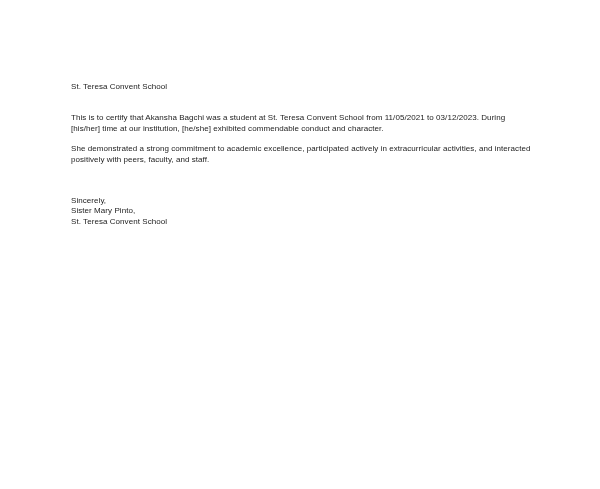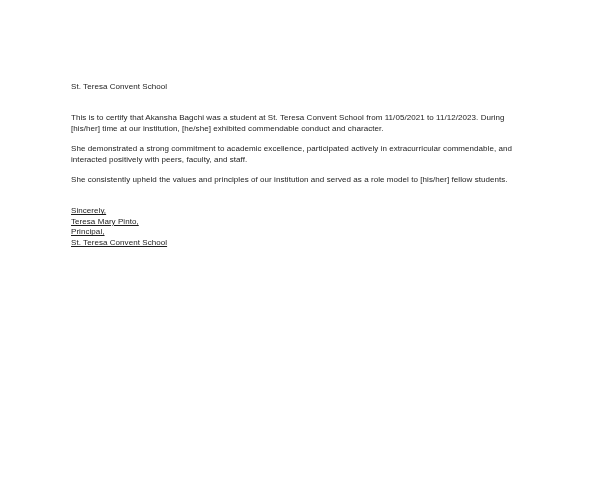--- a/index.html
+++ b/index.html
@@ -53,62 +53,57 @@
   }
 
   .salutation-block .line,
   .para-block .line,
   .signature-block .line {
     font-size: 8px;
   }
 
   .signature-block .line {
     line-height: 10.4px;
-    text-decoration: underline;
   }
 </style>
 </head>
 <body>
 
 <div class="page">
 
   <div class="doc-body">
 
     <div class="block letterhead">
       <div class="line">St. Teresa Convent School</div>
     </div>
 
     <div class="gap-sm"></div>
 
 
     <div class="gap-md"></div>
 
 
     <div class="block para-block">
-      <div class="line">This is to certify that Akansha Bagchi was a student at St. Teresa Convent School from 11/05/2021 to 11/12/2023. During [his/her] time at our institution, [he/she] exhibited commendable conduct and character.</div>
+      <div class="line">This is to certify that Akansha Bagchi was a student at St. Teresa Convent School from 11/05/2021 to 03/12/2023. During [his/her] time at our institution, [he/she] exhibited commendable conduct and character.</div>
     </div>
 
     <div class="gap-sm"></div>
 
     <div class="block para-block">
-      <div class="line">She demonstrated a strong commitment to academic excellence, participated actively in extracurricular commendable, and interacted positively with peers, faculty, and staff.</div>
+      <div class="line">She demonstrated a strong commitment to academic excellence, participated actively in extracurricular activities, and interacted positively with peers, faculty, and staff.</div>
     </div>
 
     <div class="gap-sm"></div>
 
-    <div class="block para-block">
-      <div class="line">She consistently upheld the values and principles of our institution and served as a role model to [his/her] fellow students.</div>
-    </div>
 
     <div class="gap-sm"></div>
 
 
     <div class="gap-md"></div>
 
     <div class="block signature-block">
       <div class="line">Sincerely,</div>
-      <div class="line">Teresa Mary Pinto,</div>
-      <div class="line">Principal,</div>
+      <div class="line">Sister Mary Pinto,</div>
       <div class="line">St. Teresa Convent School</div>
     </div>
 
   </div>
 </div>
 
 </body></html>

